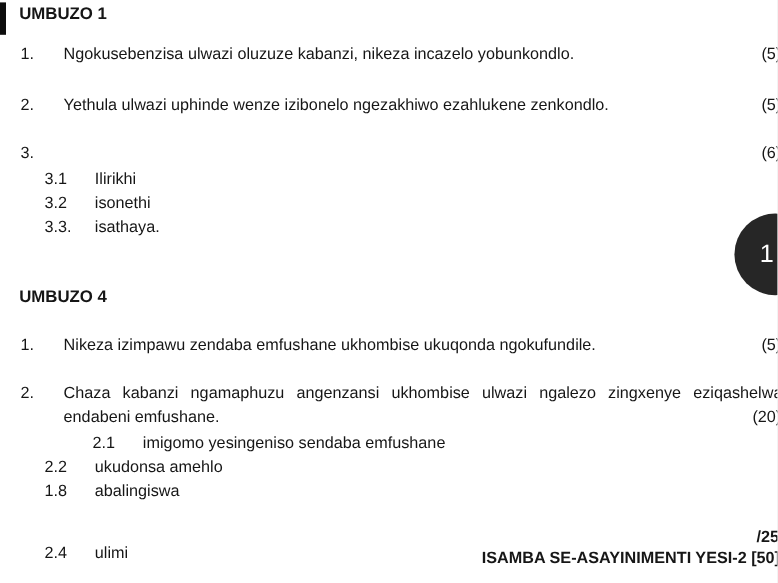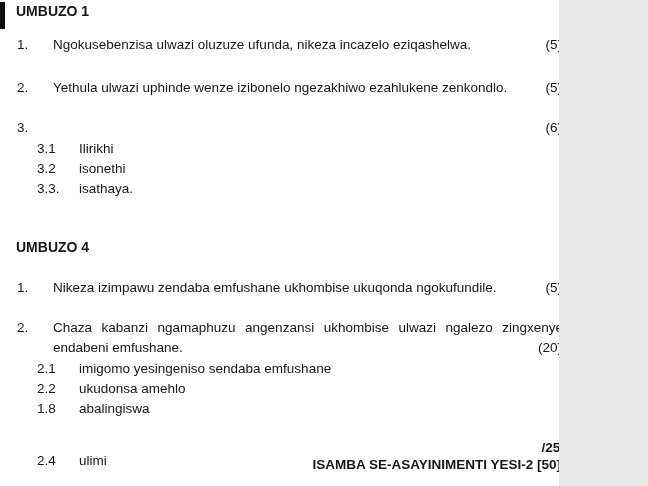--- a/index.html
+++ b/index.html
@@ -1,18 +1,18 @@
 <!DOCTYPE html>
 <html><head>
 <meta charset="utf-8">
 <style>
   html, body { margin: 0; padding: 0; background: #e8e8e8; }
   .page {
     position: relative;
-    width: 559px;
+    width: 648px;
     height: 486px;
     background: #ffffff;
     overflow: hidden;
     font-family: "Liberation Sans", "DejaVu Sans", sans-serif;
     color: #161616;
     font-size: 13.5px;
     line-height: 16px;
   }
   .row { position: absolute; left: 0; right: 0; height: 17px; white-space: nowrap; }
   .heading { position: absolute; left: 16px; font-weight: bold; font-size: 14px; white-space: nowrap; }
@@ -41,21 +41,21 @@
 <body>
 
 <div class="page">
 
   <div class="corner-mark" style="background:#0d0d0d;"></div>
 
   <div class="heading" style="top:3px;">UMBUZO 1</div>
 
   <div class="row" style="top:37px;">
     <span class="qnum">1.</span>
-    <span class="qtext">Ngokusebenzisa ulwazi oluzuze ufunda, nikeza incazelo eziqashelwa.</span>
+    <span class="qtext">Ngokusebenzisa ulwazi oluzuze kabanzi, nikeza incazelo yobunkondlo.</span>
     <span class="qmarks">(5)</span>
   </div>
 
   <div class="row" style="top:80px;">
     <span class="qnum">2.</span>
     <span class="qtext">Yethula ulwazi uphinde wenze izibonelo ngezakhiwo ezahlukene zenkondlo.</span>
     <span class="qmarks">(5)</span>
   </div>
 
   <div class="row" style="top:120px;">
@@ -90,21 +90,21 @@
 
   <div class="row" style="top:320px;">
     <span class="qnum">2.</span>
     <span class="jtext">Chaza kabanzi ngamaphuzu angenzansi ukhombise ulwazi ngalezo zingxenye eziqashelwa</span>
   </div>
   <div class="row" style="top:340px;text-decoration:underline;">
     <span class="qtext">endabeni emfushane.</span>
     <span class="qmarks">(20)</span>
   </div>
 
-  <div class="row" style="top:361px;">
+  <div class="row" style="top:361px;margin-left:40px;">
     <span class="subnum">2.1</span>
     <span class="subtext">imigomo yesingeniso sendaba emfushane</span>
   </div>
   <div class="row" style="top:381px;">
     <span class="subnum">2.2</span>
     <span class="subtext">ukudonsa amehlo</span>
   </div>
   <div class="row" style="top:401px;">
     <span class="subnum">1.8</span>
     <span class="subtext">abalingiswa</span>

